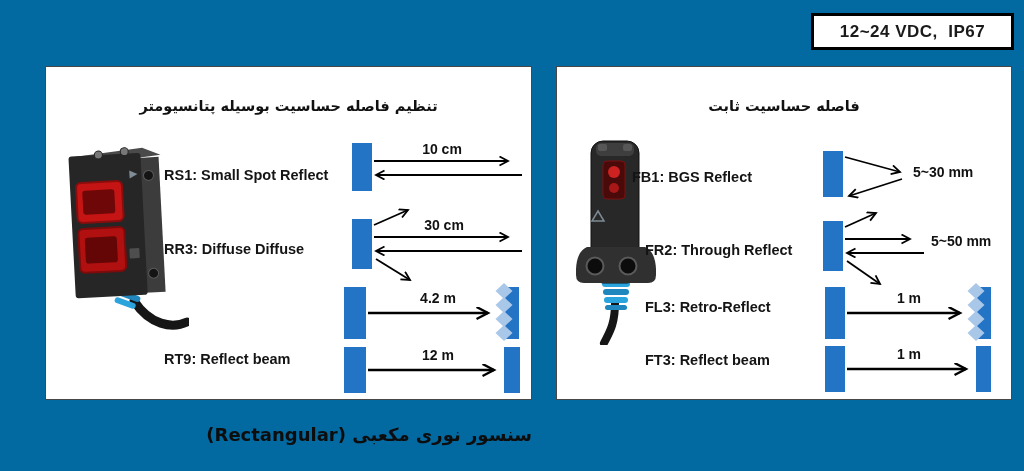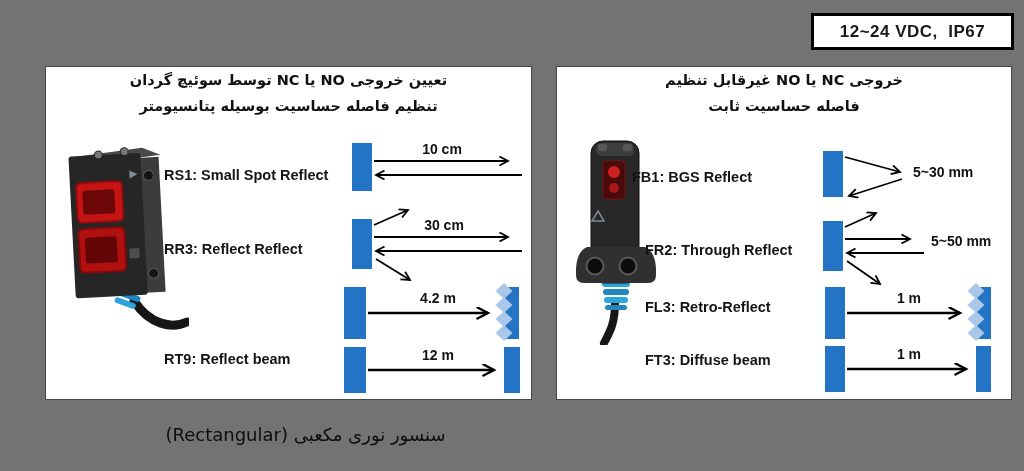--- a/index.html
+++ b/index.html
@@ -1,17 +1,17 @@
 <!DOCTYPE html>
 <html><head>
 <meta charset="utf-8">
 <style>
   html,body{margin:0;padding:0;background:#ffffff;}
   .canvas{
-    position:relative;width:1024px;height:471px;background:#737373;overflow:hidden;
+    position:relative;width:1024px;height:471px;background:#0369a1;overflow:hidden;
     font-family:"Liberation Sans",sans-serif;color:#1a1a1a;
   }
   
   .badge{
     position:absolute;left:811px;top:13px;width:203px;height:37px;
     border:3px solid #000;box-sizing:border-box;background:#fff;
     display:flex;align-items:center;justify-content:center;
     font-weight:700;font-size:17px;letter-spacing:.5px;white-space:pre;
   }
   
@@ -29,22 +29,22 @@
   }
   .diagram{position:absolute;}
   .dist{font-family:"Liberation Sans",sans-serif;font-weight:700;font-size:14px;fill:#111;}
   .beam-rect{fill:#2374C4;}
   .refl-diamond{fill:#A9C7E9;}
   .arrow{stroke:#000;stroke-width:1.8;fill:none;}
   .arrow.thick{stroke-width:2.6;}
   .sensor-img{position:absolute;}
   
   .caption{
-    position:absolute;top:424px;text-align:center;direction:rtl;
-    font-family:"DejaVu Sans",sans-serif;font-weight:400;font-size:18px;color:#0d0d0d;
+    position:absolute;top:424px;text-align:right;direction:rtl;
+    font-family:"DejaVu Sans",sans-serif;font-weight:700;font-size:18px;color:#0d0d0d;
   }
   .caption.left{left:45px;width:487px;padding-right:0;padding-left:34px;box-sizing:border-box;}
   .caption.right{left:556px;width:456px;padding-left:80px;box-sizing:border-box;}
 </style>
 </head>
 <body>
 
 <svg width="0" height="0" style="position:absolute" aria-hidden="true">
   <defs>
     <marker id="ah-s" markerWidth="14" markerHeight="14" refX="9.5" refY="5" orient="auto" markerUnits="userSpaceOnUse">
@@ -54,21 +54,20 @@
       <path d="M1,0.5 L12.5,6.5 L1,12.5" fill="none" stroke="#000" stroke-width="2.4"></path>
     </marker>
   </defs>
 </svg>
 
 <div class="canvas">
 
   <div class="badge">12~24 VDC,  IP67</div>
 
   <div class="panel left">
-    <div class="hdr l1" dir="rtl">تعیین خروجی NO یا NC توسط سوئیچ گردان</div>
     <div class="hdr l2" dir="rtl">تنظیم فاصله حساسیت بوسیله پتانسیومتر</div>
 
     <svg class="sensor-img" style="left:8px;top:62px" width="135" height="215" viewBox="0 0 135 215">
       <path d="M80,172 C96,196 118,200 133,193" stroke="#161616" stroke-width="9" fill="none" stroke-linecap="round"></path>
       <g transform="rotate(20 77 158)">
         <rect x="62" y="140" width="30" height="6" rx="3" fill="#2BA3DC"></rect>
         <rect x="63" y="148" width="29" height="6" rx="3" fill="#1F86BE"></rect>
         <rect x="64" y="156" width="27" height="6" rx="3" fill="#2BA3DC"></rect>
         <rect x="65" y="164" width="25" height="6" rx="3" fill="#1F86BE"></rect>
         <rect x="66" y="172" width="22" height="6" rx="3" fill="#2BA3DC"></rect>
@@ -84,21 +83,21 @@
         <polygon points="78,42 86,46 78,50" fill="#8fa0ad" opacity="0.85"></polygon>
         <rect x="24" y="52" width="46" height="40" rx="5" fill="#c41414" stroke="#8a0d0d" stroke-width="2"></rect>
         <rect x="30" y="60" width="32" height="24" rx="3" fill="#6e0707"></rect>
         <rect x="24" y="98" width="46" height="44" rx="5" fill="#b01010" stroke="#7d0b0b" stroke-width="2"></rect>
         <rect x="30" y="107" width="32" height="26" rx="3" fill="#640606"></rect>
         <rect x="74" y="120" width="10" height="10" rx="1" fill="#4e4e4e"></rect>
       </g>
     </svg>
 
     <div class="model-label" style="left:118px;top:100px">RS1: Small Spot Reflect</div>
-    <div class="model-label" style="left:118px;top:174px">RR3: Reflect Reflect</div>
+    <div class="model-label" style="left:118px;top:174px">RR3: Diffuse Diffuse</div>
     <div class="model-label" style="left:118px;top:284px">RT9: Reflect beam</div>
 
     <svg class="diagram" style="left:270px;top:70px" width="212" height="64" viewBox="0 0 212 64">
       <rect class="beam-rect" x="36" y="6" width="20" height="48"></rect>
       <text class="dist" x="126" y="17" text-anchor="middle">10 cm</text>
       <line class="arrow" x1="58" y1="24" x2="192" y2="24" marker-end="url(#ah-s)"></line>
       <line class="arrow" x1="206" y1="38" x2="60" y2="38" marker-end="url(#ah-s)"></line>
     </svg>
 
     <svg class="diagram" style="left:270px;top:140px" width="212" height="84" viewBox="0 0 212 84">
@@ -125,21 +124,20 @@
 
     <svg class="diagram" style="left:270px;top:278px" width="212" height="54" viewBox="0 0 212 54">
       <rect class="beam-rect" x="28" y="2" width="22" height="46"></rect>
       <text class="dist" x="122" y="15" text-anchor="middle">12 m</text>
       <line class="arrow thick" x1="52" y1="25" x2="178" y2="25" marker-end="url(#ah-l)"></line>
       <rect class="beam-rect" x="188" y="2" width="16" height="46"></rect>
     </svg>
   </div>
 
   <div class="panel right">
-    <div class="hdr l1" dir="rtl">خروجی NC یا NO غیرقابل تنظیم</div>
     <div class="hdr l2" dir="rtl">فاصله حساسیت ثابت</div>
 
     <svg class="sensor-img" style="left:14px;top:68px" width="90" height="210" viewBox="0 0 90 210">
       <path d="M44,168 C44,190 38,198 33,208" stroke="#161616" stroke-width="8" fill="none" stroke-linecap="round"></path>
       <g>
         <rect x="31" y="146" width="28" height="6" rx="3" fill="#2BA3DC"></rect>
         <rect x="32" y="154" width="26" height="6" rx="3" fill="#1F86BE"></rect>
         <rect x="33" y="162" width="24" height="6" rx="3" fill="#2BA3DC"></rect>
         <rect x="34" y="170" width="22" height="5" rx="2.5" fill="#1F86BE"></rect>
       </g>
@@ -154,21 +152,21 @@
         <polygon points="27,76 33,86 21,86" fill="none" stroke="#7d8a94" stroke-width="1.5"></polygon>
         <path d="M16,112 L74,112 Q84,116 85,134 L85,140 Q85,148 77,148 L13,148 Q5,148 5,140 L5,134 Q6,116 16,112 Z" fill="#303030"></path>
         <circle cx="24" cy="131" r="8.5" fill="#0c0c0c" stroke="#5a5a5a" stroke-width="2"></circle>
         <circle cx="57" cy="131" r="8.5" fill="#0c0c0c" stroke="#5a5a5a" stroke-width="2"></circle>
       </g>
     </svg>
 
     <div class="model-label" style="left:75px;top:102px">FB1: BGS Reflect</div>
     <div class="model-label" style="left:88px;top:175px">FR2: Through Reflect</div>
     <div class="model-label" style="left:88px;top:232px">FL3: Retro-Reflect</div>
-    <div class="model-label" style="left:88px;top:285px">FT3: Diffuse beam</div>
+    <div class="model-label" style="left:88px;top:285px">FT3: Reflect beam</div>
 
     <svg class="diagram" style="left:255px;top:76px" width="200" height="64" viewBox="0 0 200 64">
       <rect class="beam-rect" x="11" y="8" width="20" height="46"></rect>
       <line class="arrow" x1="33" y1="14" x2="88" y2="29" marker-end="url(#ah-s)"></line>
       <line class="arrow" x1="90" y1="36" x2="37" y2="53" marker-end="url(#ah-s)"></line>
       <text class="dist" x="101" y="34" text-anchor="start">5~30 mm</text>
     </svg>
 
     <svg class="diagram" style="left:255px;top:144px" width="200" height="84" viewBox="0 0 200 84">
       <rect class="beam-rect" x="11" y="10" width="20" height="50"></rect>

